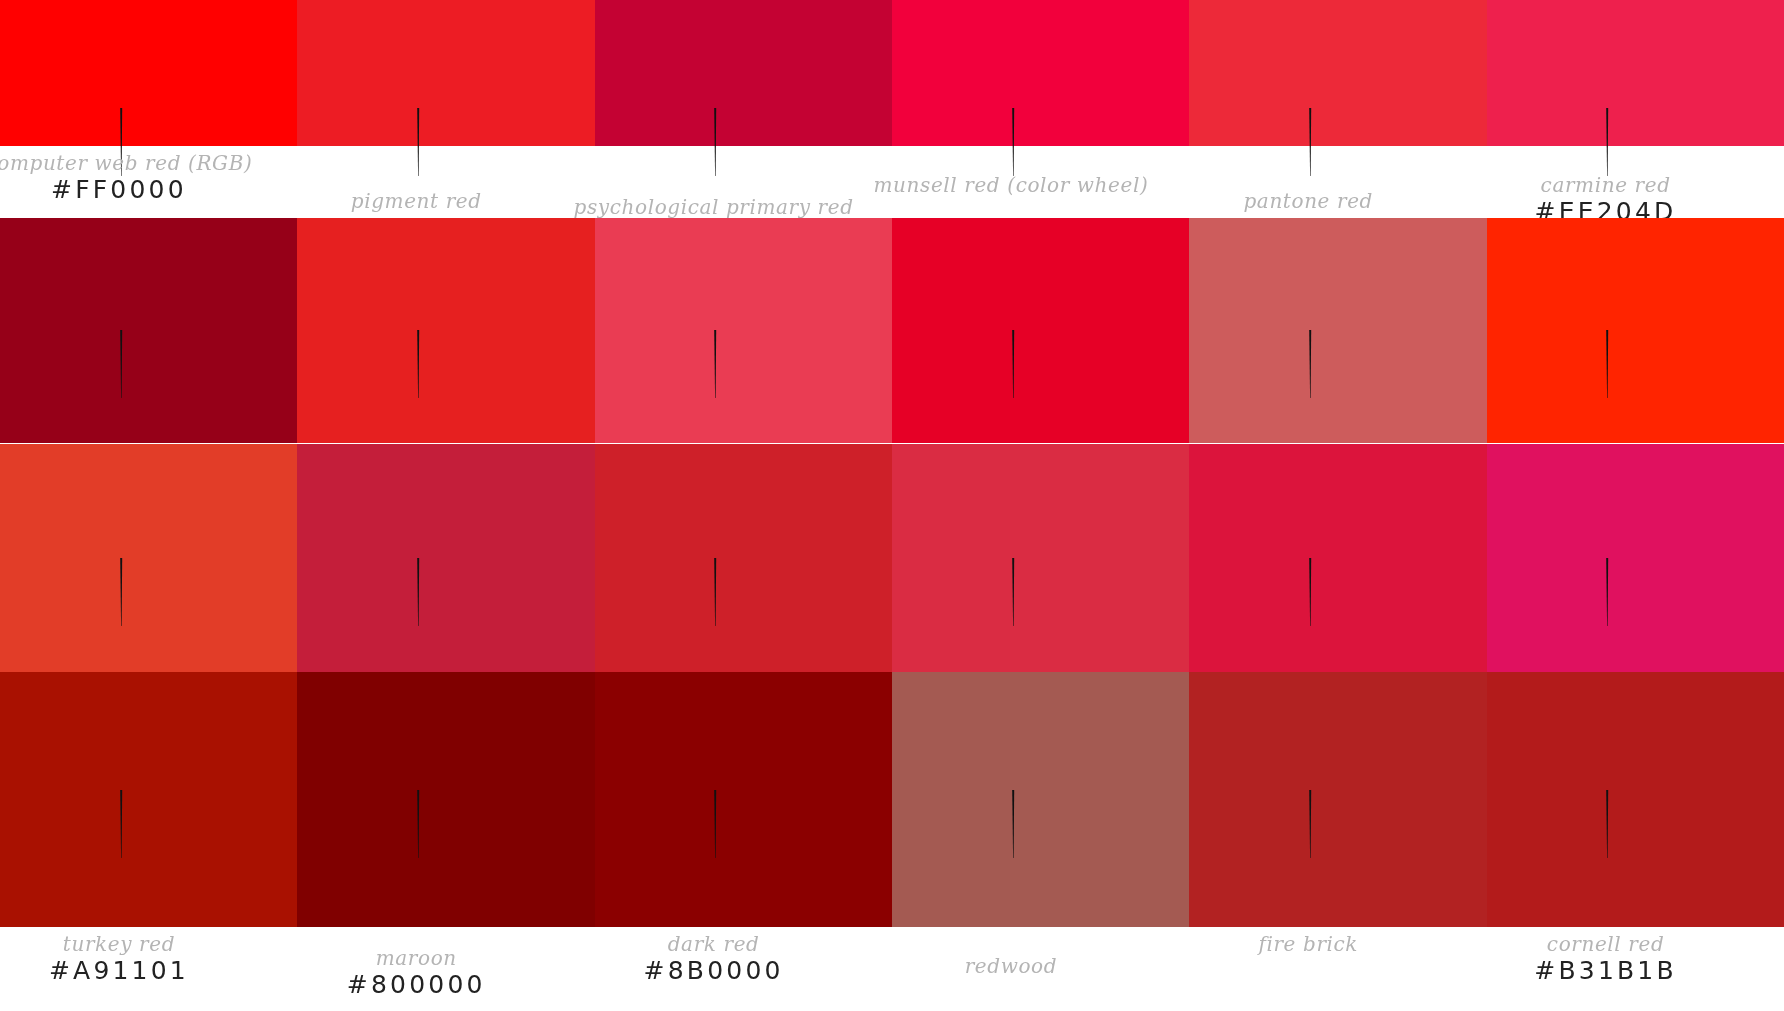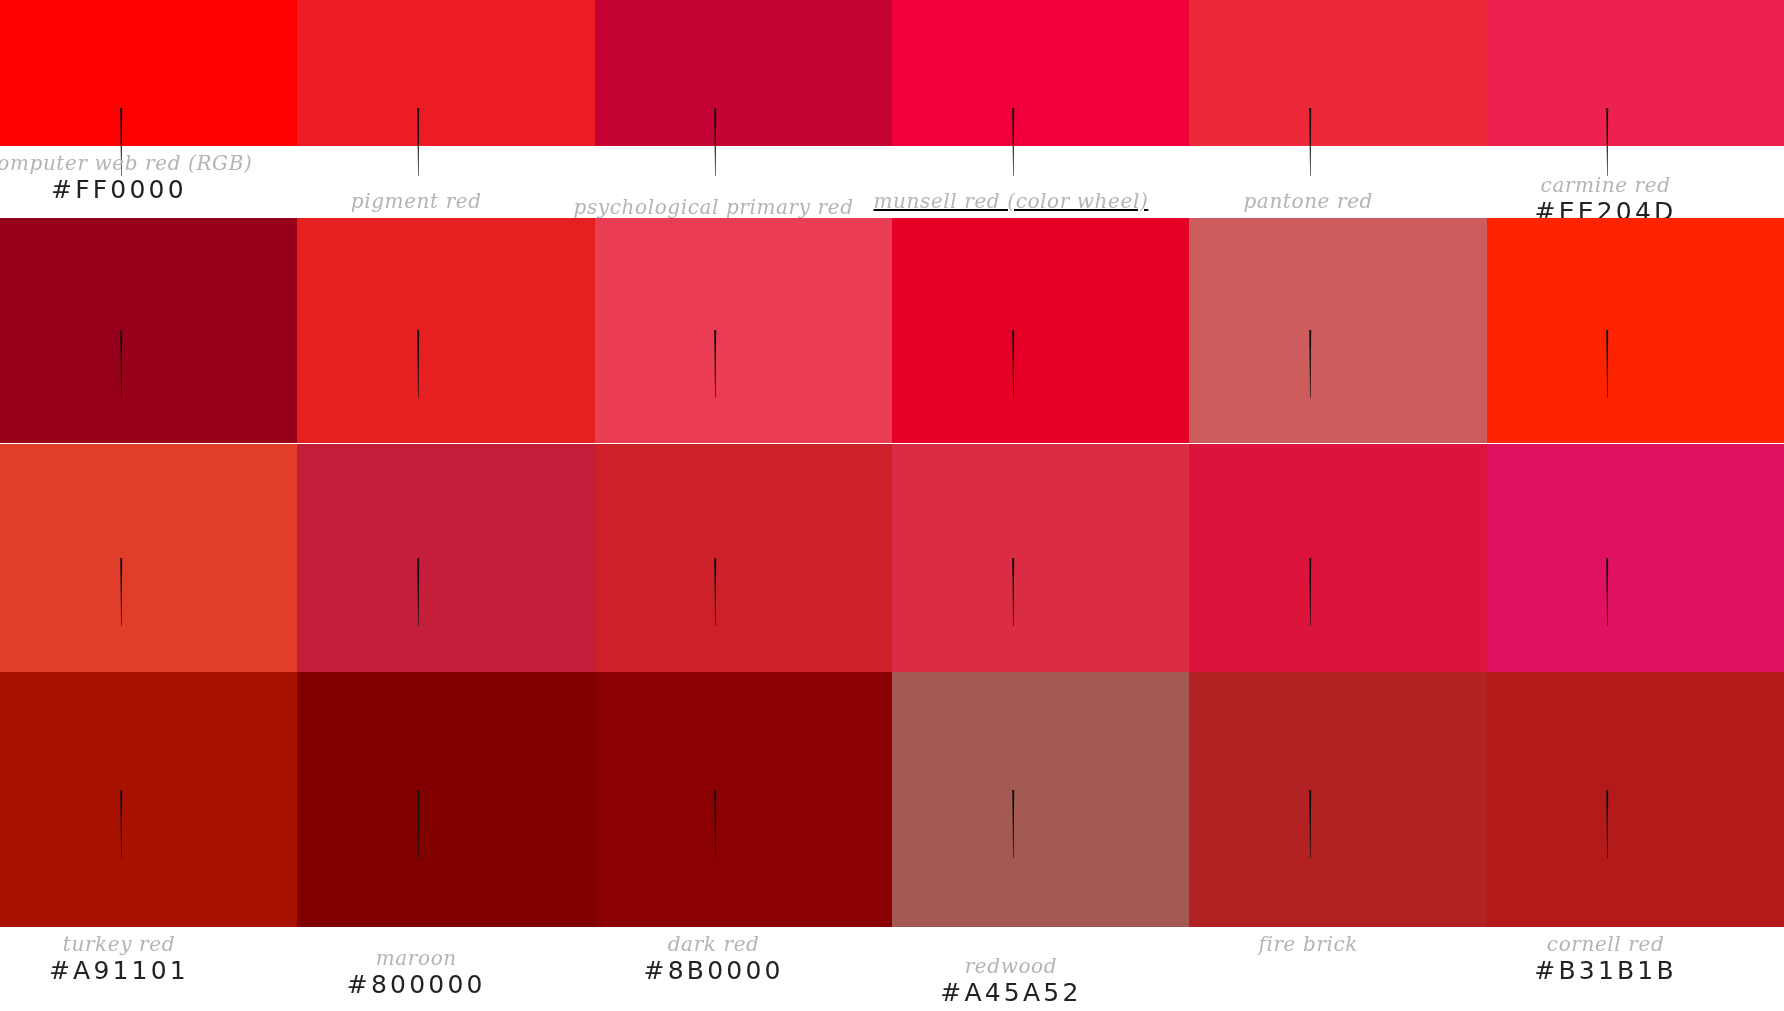--- a/index.html
+++ b/index.html
@@ -138,21 +138,21 @@
           <span class="cname">pigment red</span>
         </div>
       </div>
       <div class="label-cell">
         <div class="label-block" style="top: 50px;">
           <span class="cname">psychological primary red</span>
           <span class="chex">#C40233</span>
         </div>
       </div>
       <div class="label-cell">
-        <div class="label-block" style="top: 44px; text-decoration: underline;">
+        <div class="label-block" style="top: 28px;">
           <span class="cname">munsell red (color wheel)</span>
         </div>
       </div>
       <div class="label-cell">
         <div class="label-block" style="top: 44px;">
           <span class="cname">pantone red</span>
           <span class="chex">#ED2939</span>
         </div>
       </div>
       <div class="label-cell">
@@ -409,21 +409,20 @@
       </div>
       <div class="label-cell">
         <div class="label-block" style="top: 6px;">
           <span class="cname">dark red</span>
           <span class="chex">#8B0000</span>
         </div>
       </div>
       <div class="label-cell">
         <div class="label-block" style="top: 28px;">
           <span class="cname">redwood</span>
-          <span class="chex">#A45A52</span>
         </div>
       </div>
       <div class="label-cell">
         <div class="label-block" style="top: 6px;">
           <span class="cname">fire brick</span>
         </div>
       </div>
       <div class="label-cell">
         <div class="label-block" style="top: 6px;">
           <span class="cname">cornell red</span>

